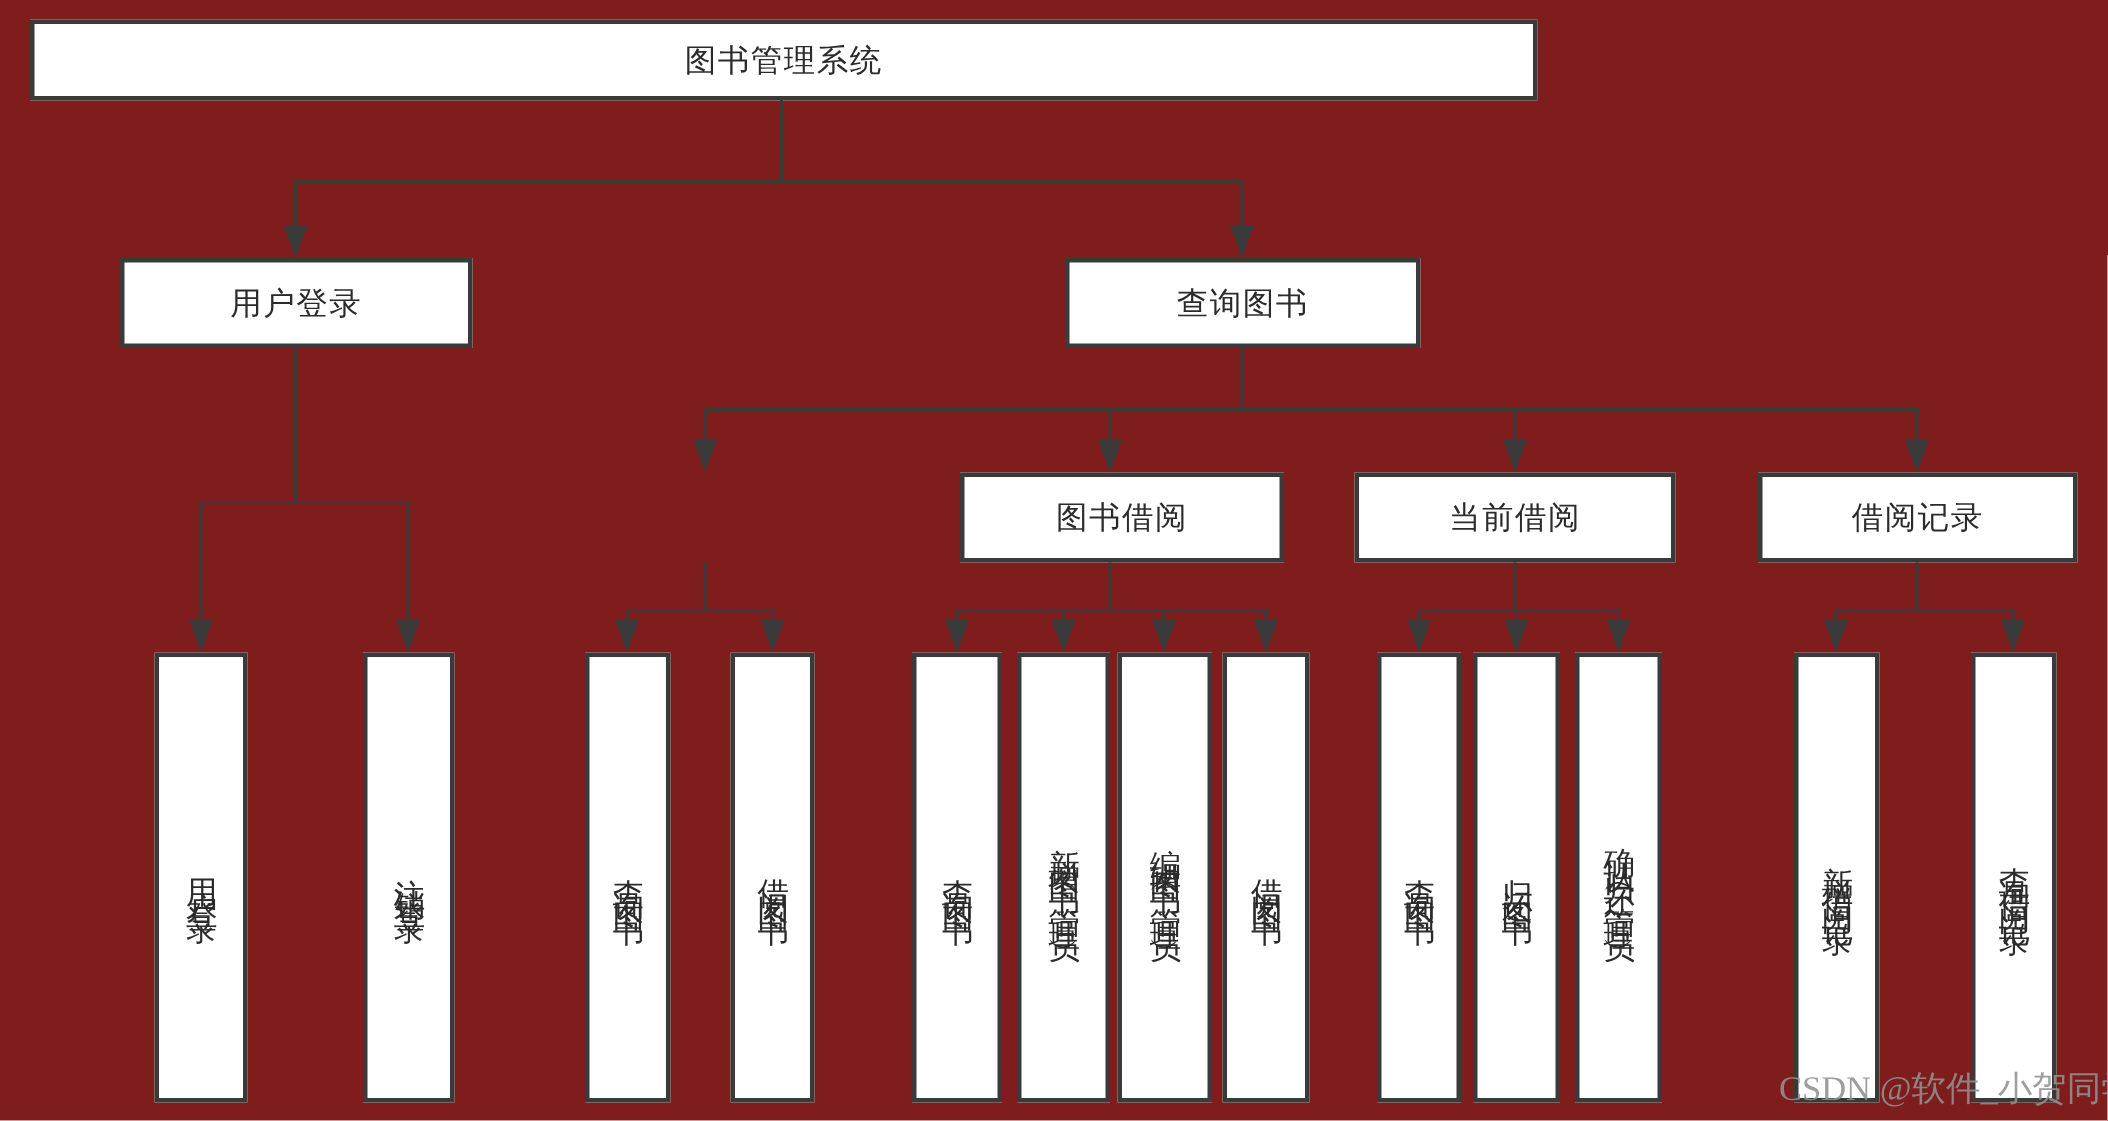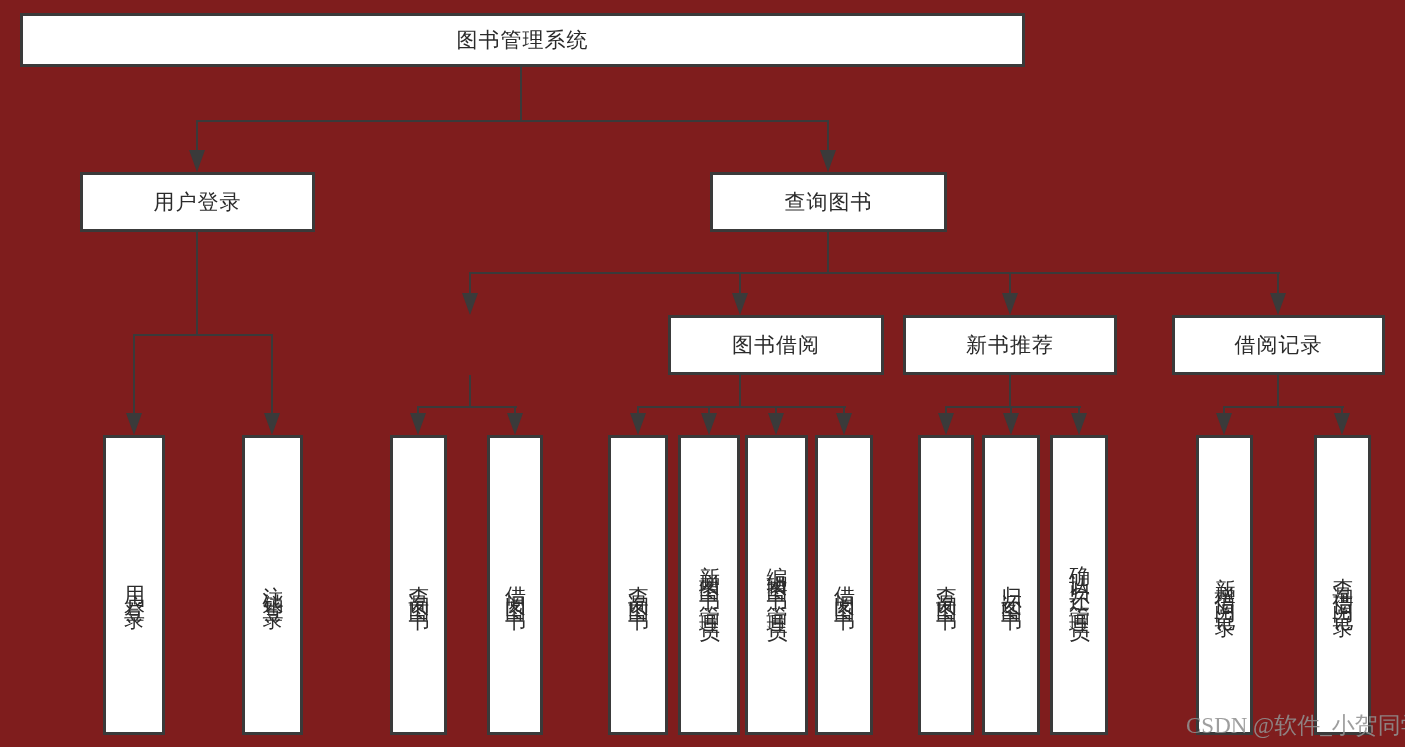--- a/index.html
+++ b/index.html
@@ -86,22 +86,22 @@
     <div class="vline" style="left:469px;top:272px;height:25px"></div>
     <div class="arrow" style="left:462px;top:293px"></div>
     <div class="vline" style="left:739px;top:272px;height:25px"></div>
     <div class="arrow" style="left:732px;top:293px"></div>
     <div class="vline" style="left:1009px;top:272px;height:25px"></div>
     <div class="arrow" style="left:1002px;top:293px"></div>
     <div class="vline" style="left:1277px;top:272px;height:25px"></div>
     <div class="arrow" style="left:1270px;top:293px"></div>
   </div>
 
-  <div class="box" style="left:668px;top:315px;width:216px;height:60px">图书借阅</div>
-  <div class="box" style="left:903px;top:315px;width:214px;height:60px">新书推荐</div>
+  <div class="box" style="left:640px;top:315px;width:216px;height:60px">图书借阅</div>
+  <div class="box" style="left:903px;top:315px;width:214px;height:60px">当前借阅</div>
   <div class="box" style="left:1172px;top:315px;width:213px;height:60px">借阅记录</div>
 
   <div>
     <div class="vline" style="left:469px;top:375px;height:33px"></div>
     <div class="hline" style="left:417px;top:406px;width:100px"></div>
     <div class="vline" style="left:417px;top:406px;height:10px"></div>
     <div class="arrow" style="left:410px;top:413px"></div>
     <div class="vline" style="left:514px;top:406px;height:10px"></div>
     <div class="arrow" style="left:507px;top:413px"></div>
   </div>

